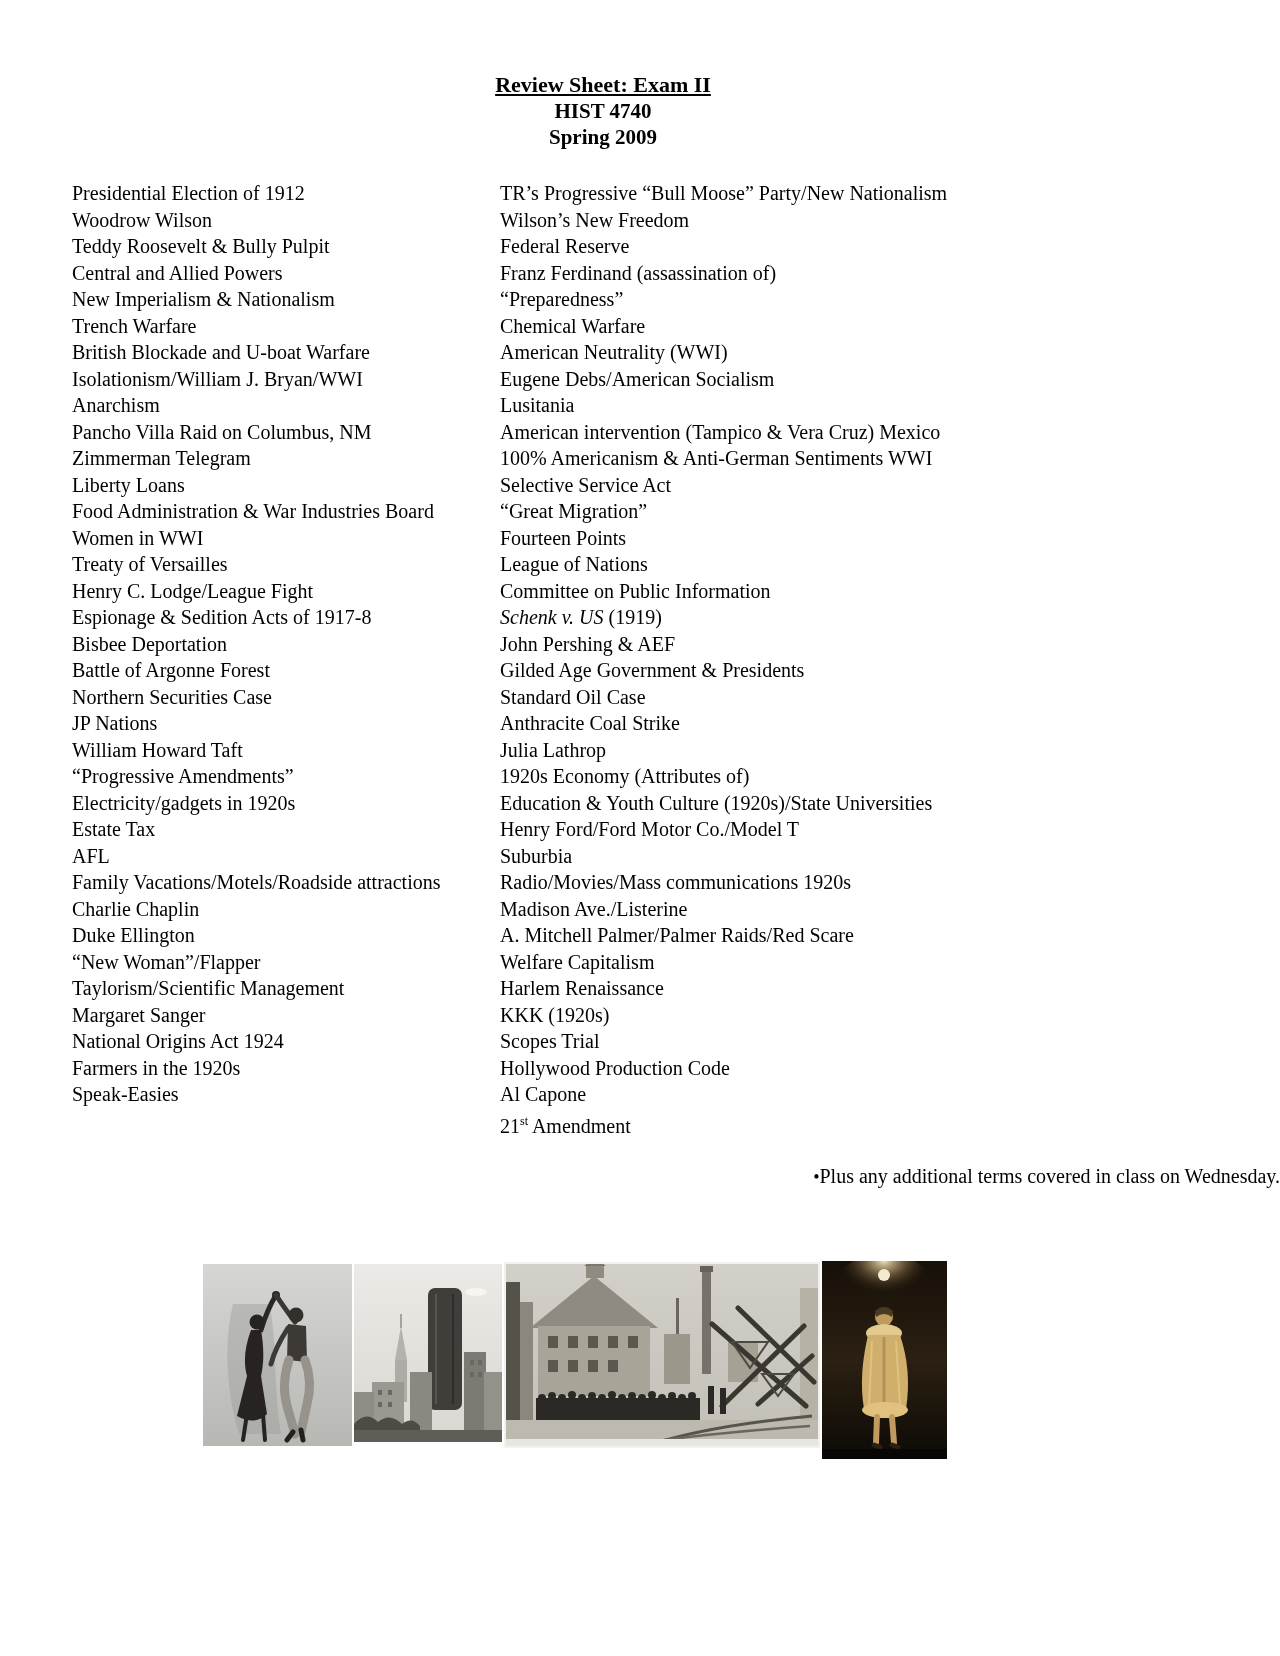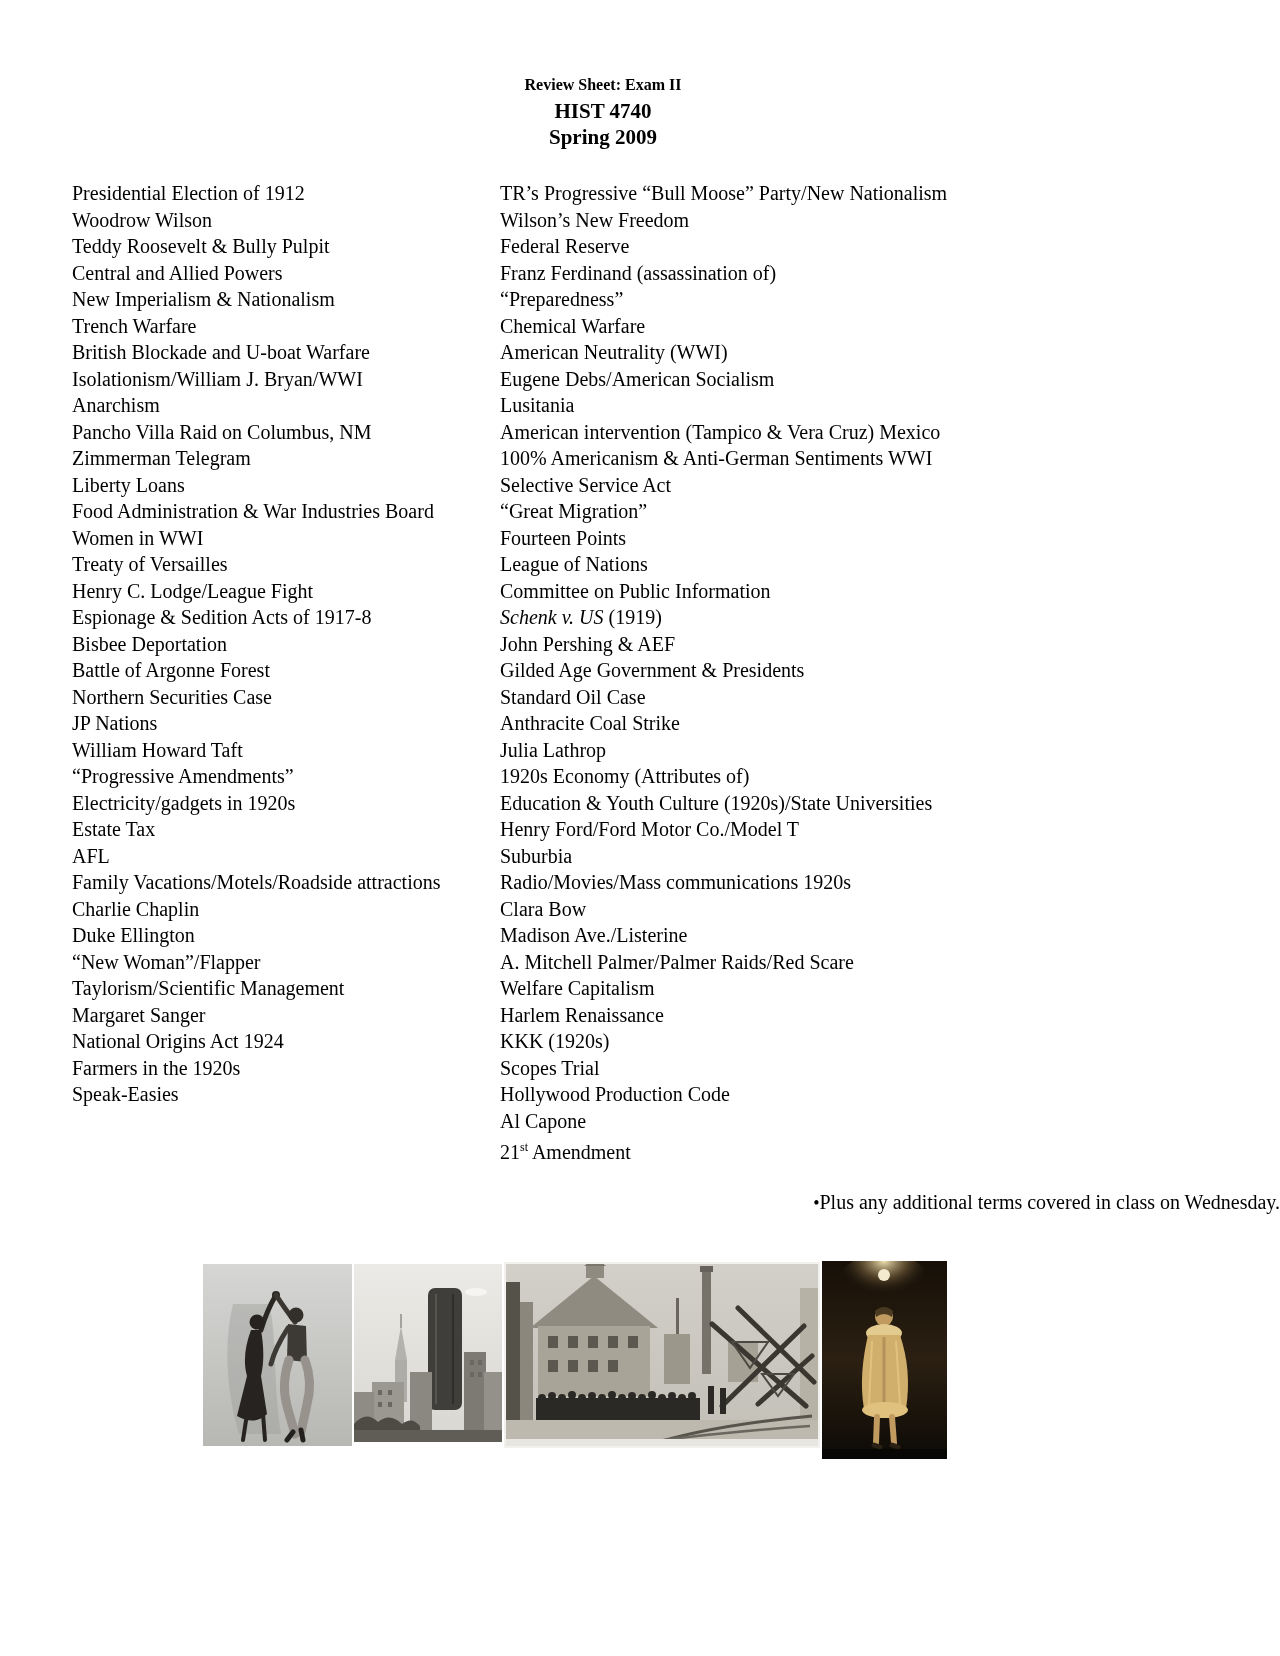--- a/index.html
+++ b/index.html
@@ -9,21 +9,21 @@
     color: #000000;
     font-family: "Liberation Serif", "DejaVu Serif", serif;
     font-size: 20px;
     position: relative;
     overflow: hidden;
   }
   .doc { position: relative; padding: 72px 0 0 72px; }
 
   .header { width: 1062px; text-align: center; font-weight: bold; }
   .header .line { line-height: 26px; }
-  .title { font-size: 16px; }
+  .title { text-decoration: underline; font-size: 22px; }
   .course, .termline { font-size: 21px; text-align: center; }
 
   .columns { display: flex; margin-top: 30px; }
   .col-left  { width: 428px; }
   .col-right { width: 600px; }
   .term { line-height: 26.5px; white-space: nowrap; }
 
   .note { margin-top: 24px; line-height: 26px; text-align: right; }
   .note .bullet { display: inline-block; width: 28px; margin-left: 40px; font-size: 18px; }
 
@@ -106,21 +106,20 @@
         <div class="term">John Pershing &amp; AEF</div>
         <div class="term">Gilded Age Government &amp; Presidents</div>
         <div class="term">Standard Oil Case</div>
         <div class="term">Anthracite Coal Strike</div>
         <div class="term">Julia Lathrop</div>
         <div class="term">1920s Economy (Attributes of)</div>
         <div class="term">Education &amp; Youth Culture (1920s)/State Universities</div>
         <div class="term">Henry Ford/Ford Motor Co./Model T</div>
         <div class="term">Suburbia</div>
         <div class="term">Radio/Movies/Mass communications 1920s</div>
-        <div class="term">Clara Bow</div>
         <div class="term">Madison Ave./Listerine</div>
         <div class="term">A. Mitchell Palmer/Palmer Raids/Red Scare</div>
         <div class="term">Welfare Capitalism</div>
         <div class="term">Harlem Renaissance</div>
         <div class="term">KKK (1920s)</div>
         <div class="term">Scopes Trial</div>
         <div class="term">Hollywood Production Code</div>
         <div class="term">Al Capone</div>
         <div class="term"><span>21</span><span style="vertical-align: super; font-size: 0.6em;">st</span><span> Amendment</span></div>
       </div>

